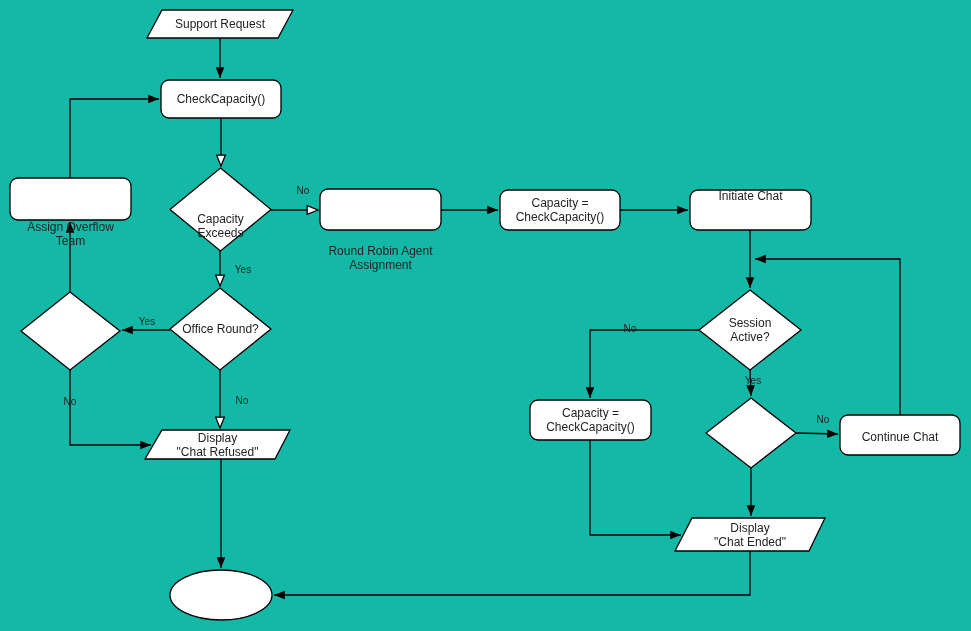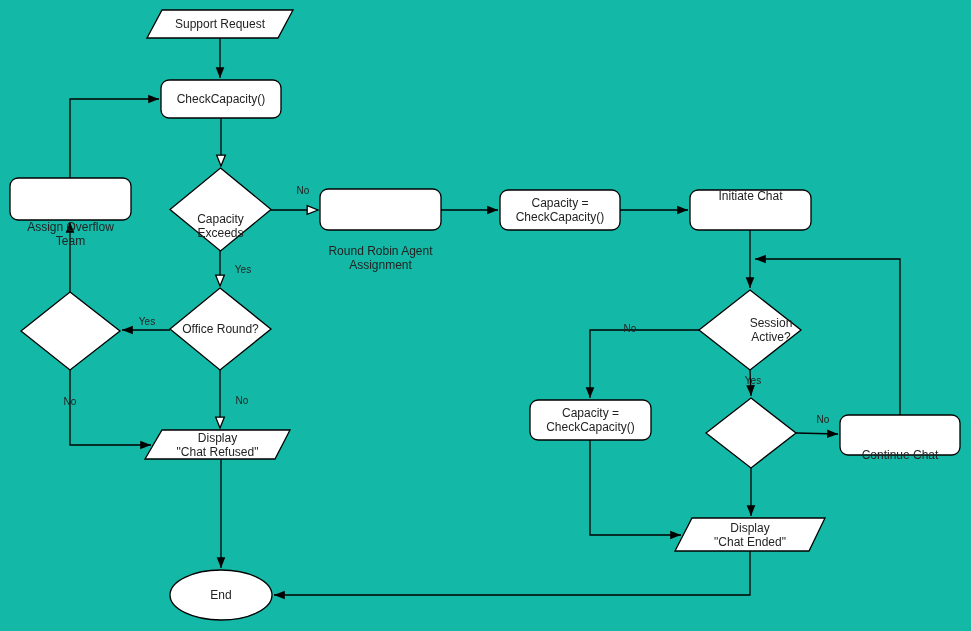--- a/index.html
+++ b/index.html
@@ -112,33 +112,32 @@
 
   <div class="node-label" style="left:148px; top:10px;  width:144px; height:28px;">Support Request</div>
   <div class="node-label" style="left:161px; top:80px;  width:120px; height:38px;">CheckCapacity()</div>
   <div class="node-label" style="left:170px; top:184px; width:101px; height:83px;">Capacity
 Exceeds</div>
   <div class="node-label" style="left:320px; top:189px; width:121px; height:41px;margin-top:48px;">Round Robin Agent
 Assignment</div>
   <div class="node-label" style="left:500px; top:190px; width:120px; height:40px;">Capacity =
 CheckCapacity()</div>
   <div class="node-label" style="left:690px; top:176px; width:121px; height:40px;">Initiate Chat</div>
-  <div class="node-label" style="left:720px; top:290px; width:102px; height:80px;">Session
+  <div class="node-label" style="left:699px; top:290px; width:102px; height:80px;">Session
 Active?</div>
   <div class="node-label" style="left:530px; top:400px; width:121px; height:40px;">Capacity =
 CheckCapacity()</div>
-  <div class="node-label" style="left:840px; top:433px; width:120px; height:44px;">Continue Chat</div>
+  <div class="node-label" style="left:840px; top:415px; width:120px; height:44px;">Continue Chat</div>
   <div class="node-label" style="left:675px; top:518px; width:150px; height:33px;">Display
 "Chat Ended"</div>
   <div class="node-label" style="left:170px; top:288px; width:101px; height:82px;">Office Round?</div>
   <div class="node-label" style="left:10px;  top:178px; width:121px; height:45px;margin-top:33px;">Assign Overflow
 Team</div>
   <div class="node-label" style="left:145px; top:430px; width:145px; height:29px;">Display
 "Chat Refused"</div>
-  <div class="node-label" style="left:170px; top:570px; width:102px; height:50px;">End</div>
 
   <div class="edge-label" style="left:303px; top:190px;">No</div>
   <div class="edge-label" style="left:243px; top:269px;">Yes</div>
   <div class="edge-label" style="left:147px; top:321px;">Yes</div>
   <div class="edge-label" style="left:242px; top:400px;">No</div>
   <div class="edge-label" style="left:70px;  top:401px;">No</div>
   <div class="edge-label" style="left:630px; top:328px;">No</div>
   <div class="edge-label" style="left:753px; top:380px;">Yes</div>
   <div class="edge-label" style="left:823px; top:419px;">No</div>
 

